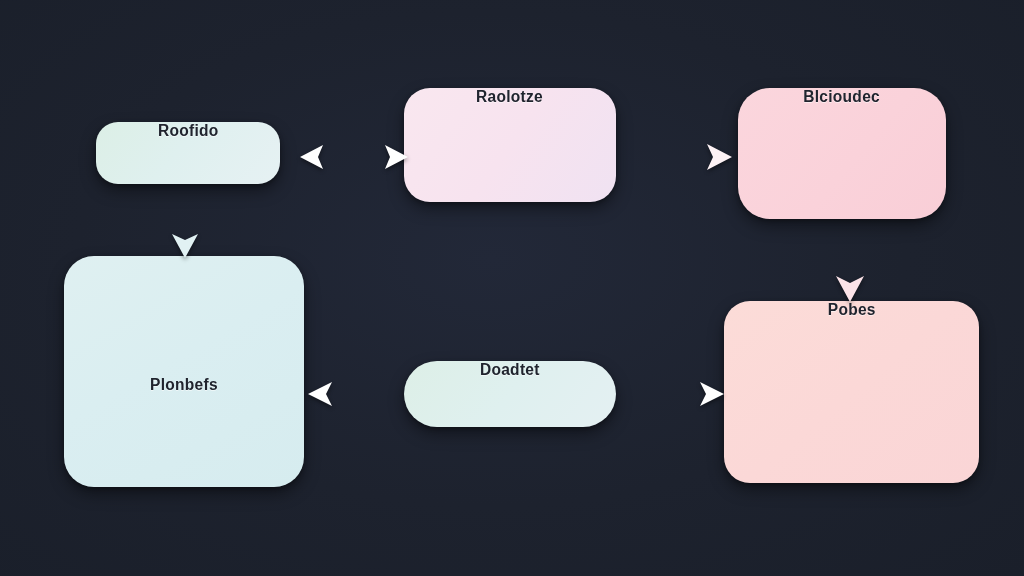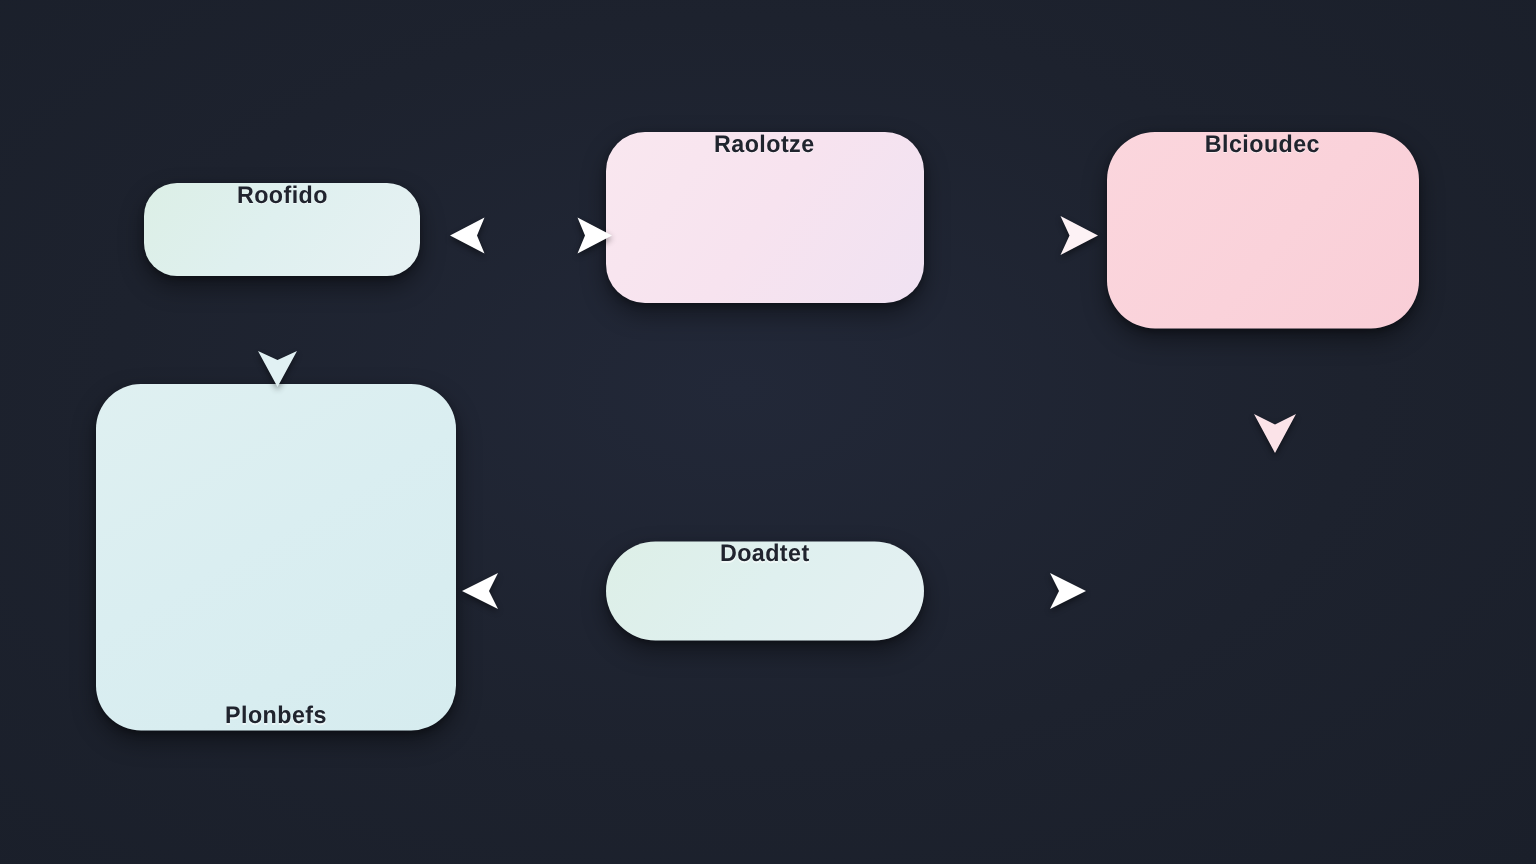--- a/index.html
+++ b/index.html
@@ -34,21 +34,21 @@
     font-weight: 700;
     color: #20242e;
     letter-spacing: 0.3px;
     text-align: center;
     white-space: nowrap;
     text-shadow: 0 1px 0 rgba(255,255,255,0.55);
     filter: blur(0.35px);
     transform: scaleX(0.97);
   }
   .node.center-label { align-items: flex-start; }
-  .node.top-label    { align-items: flex-end; }
+  .node.top-label    { align-items: center; }
 
   
   #node-requirements {
     left: 96px;  top: 122px;  width: 184px;  height: 62px;
     border-radius: 22px;
     background: linear-gradient(128deg, #dcefe6 0%, #dff0ef 45%, #e6f1f3 100%);
   }
   #node-requirements .label { font-size: 16px; }
 
   #node-analysis {
@@ -112,20 +112,23 @@
   </div>
 
   <div class="node top-label" id="node-products">
     <span class="label">Plonbefs</span>
   </div>
 
   <div class="node center-label" id="node-deploy">
     <span class="label">Doadtet</span>
   </div>
 
+  <div class="node center-label" id="node-release">
+    <span class="label">Pobes</span>
+  </div>
 
   <svg class="arrow" id="arrow-requirements-analysis" style="left:296px; top:134px; width:116px; height:46px;" viewBox="0 0 116 46">
     <defs>
       <linearGradient id="gwhite1" x1="0" y1="0" x2="1" y2="0">
         <stop offset="0" stop-color="#ffffff"></stop>
         <stop offset="0.5" stop-color="#efe6ea"></stop>
         <stop offset="1" stop-color="#fdf6f8"></stop>
       </linearGradient>
     </defs>
     <path d="M24 23 L92 23" stroke="url(#gwhite1)" stroke-width="5" stroke-linecap="round"></path>

